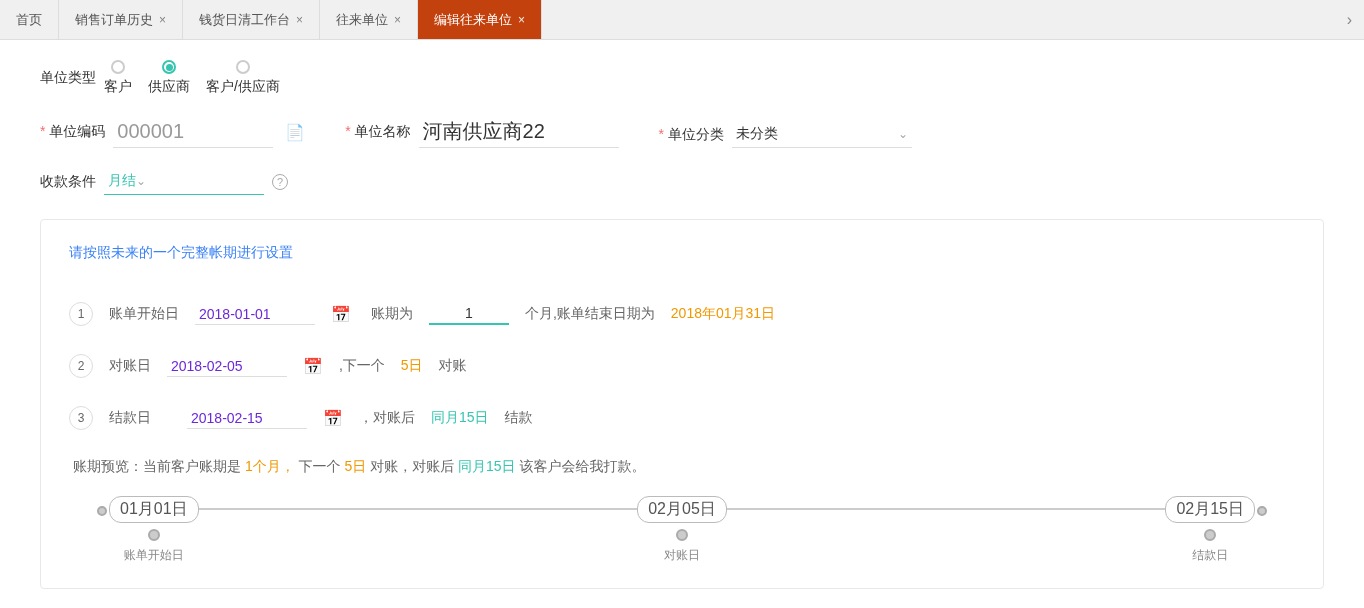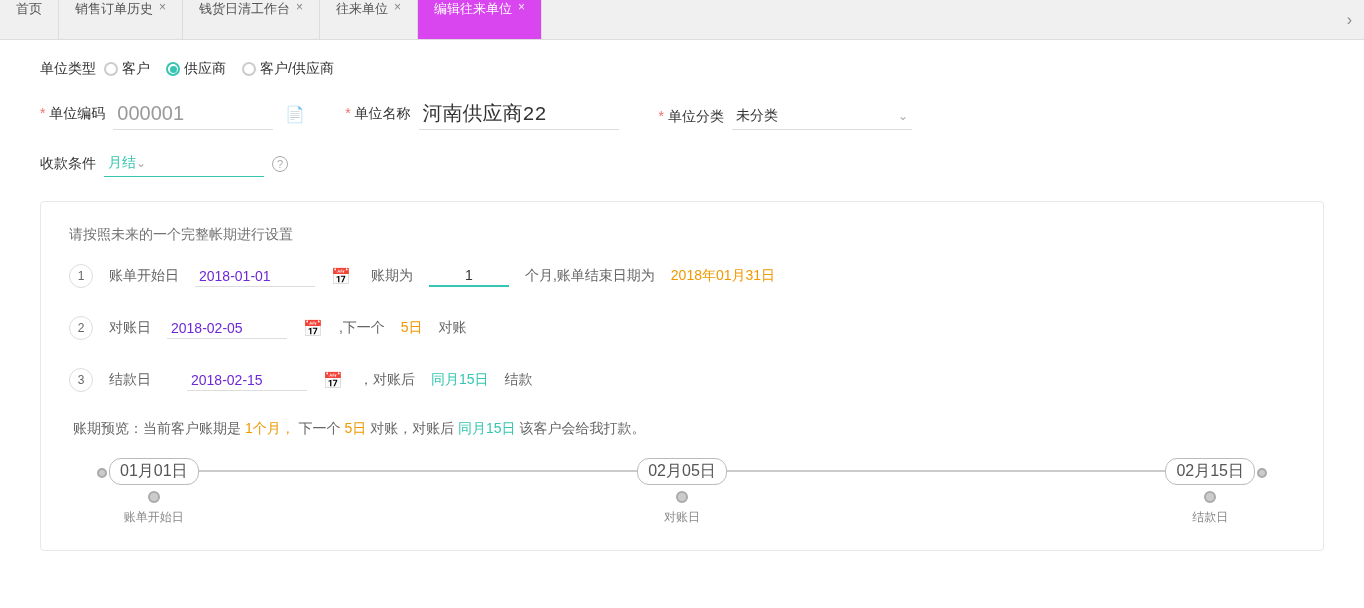--- a/index.html
+++ b/index.html
@@ -9,32 +9,32 @@
     .tab-bar {
       display: flex;
       align-items: center;
       background: #f0f0f0;
       border-bottom: 1px solid #ddd;
       height: 40px;
       padding: 0 0;
     }
     .tab {
       display: flex;
-      align-items: flex-start;
+      align-items: center;
       padding: 0 16px;
       height: 100%;
       cursor: pointer;
       border-right: 1px solid #ddd;
       font-size: 13px;
       color: #555;
       white-space: nowrap;
       position: relative;
     }
     .tab.active {
-      background: #d946ef;
+      background: #c2410c;
       color: #fff;
     }
     .tab .close-btn {
       margin-left: 6px;
       font-size: 12px;
       color: inherit;
       opacity: 0.7;
       cursor: pointer;
     }
     .tab.active .close-btn { color: #fff; opacity: 0.9; }
@@ -79,20 +79,21 @@
     .radio-group {
       display: flex;
       align-items: center;
       gap: 16px;
     }
     .radio-item {
       display: flex;
       align-items: center;
       gap: 4px;
       cursor: pointer;
+      flex-direction: column;
     }
     .radio-circle {
       width: 14px;
       height: 14px;
       border-radius: 50%;
       border: 2px solid #ccc;
       display: flex;
       align-items: center;
       justify-content: center;
     }
@@ -152,22 +153,22 @@
 
     
     .card {
       border: 1px solid #e8e8e8;
       border-radius: 4px;
       padding: 24px 28px;
       background: #fff;
     }
     .card-title {
       font-size: 14px;
-      color: #737373;
-      margin-bottom: 20px;
+      color: #3b82f6;
+      margin-bottom: 40px;
     }
     .step-row {
       display: flex;
       align-items: center;
       margin-bottom: 28px;
       gap: 16px;
     }
     .step-num {
       width: 24px;
       height: 24px;
@@ -321,21 +322,21 @@
   </div>
 
   <div class="form-row" style="align-items:flex-end; gap:40px;">
     <div class="form-group">
       <span class="form-label required">单位编码</span>
       <input class="form-input" type="text" value="000001" style="color: rgb(153, 153, 153);">
       <span class="input-icon">📄</span>
     </div>
     <div class="form-group">
       <span class="form-label required">单位名称</span>
-      <input class="form-input" type="text" value="河南供应商22" style="width: 200px; font-family: Liberation Mono, monospace;">
+      <input class="form-input" type="text" value="河南供应商22" style="width: 200px;">
     </div>
     <div class="form-group">
       <span class="form-label required">单位分类</span>
       <div class="select-wrapper" style="width:180px;">
         <span style="flex:1; color:#333;">未分类</span>
         <span class="chevron-icon">⌄</span>
       </div>
     </div>
   </div>
 

